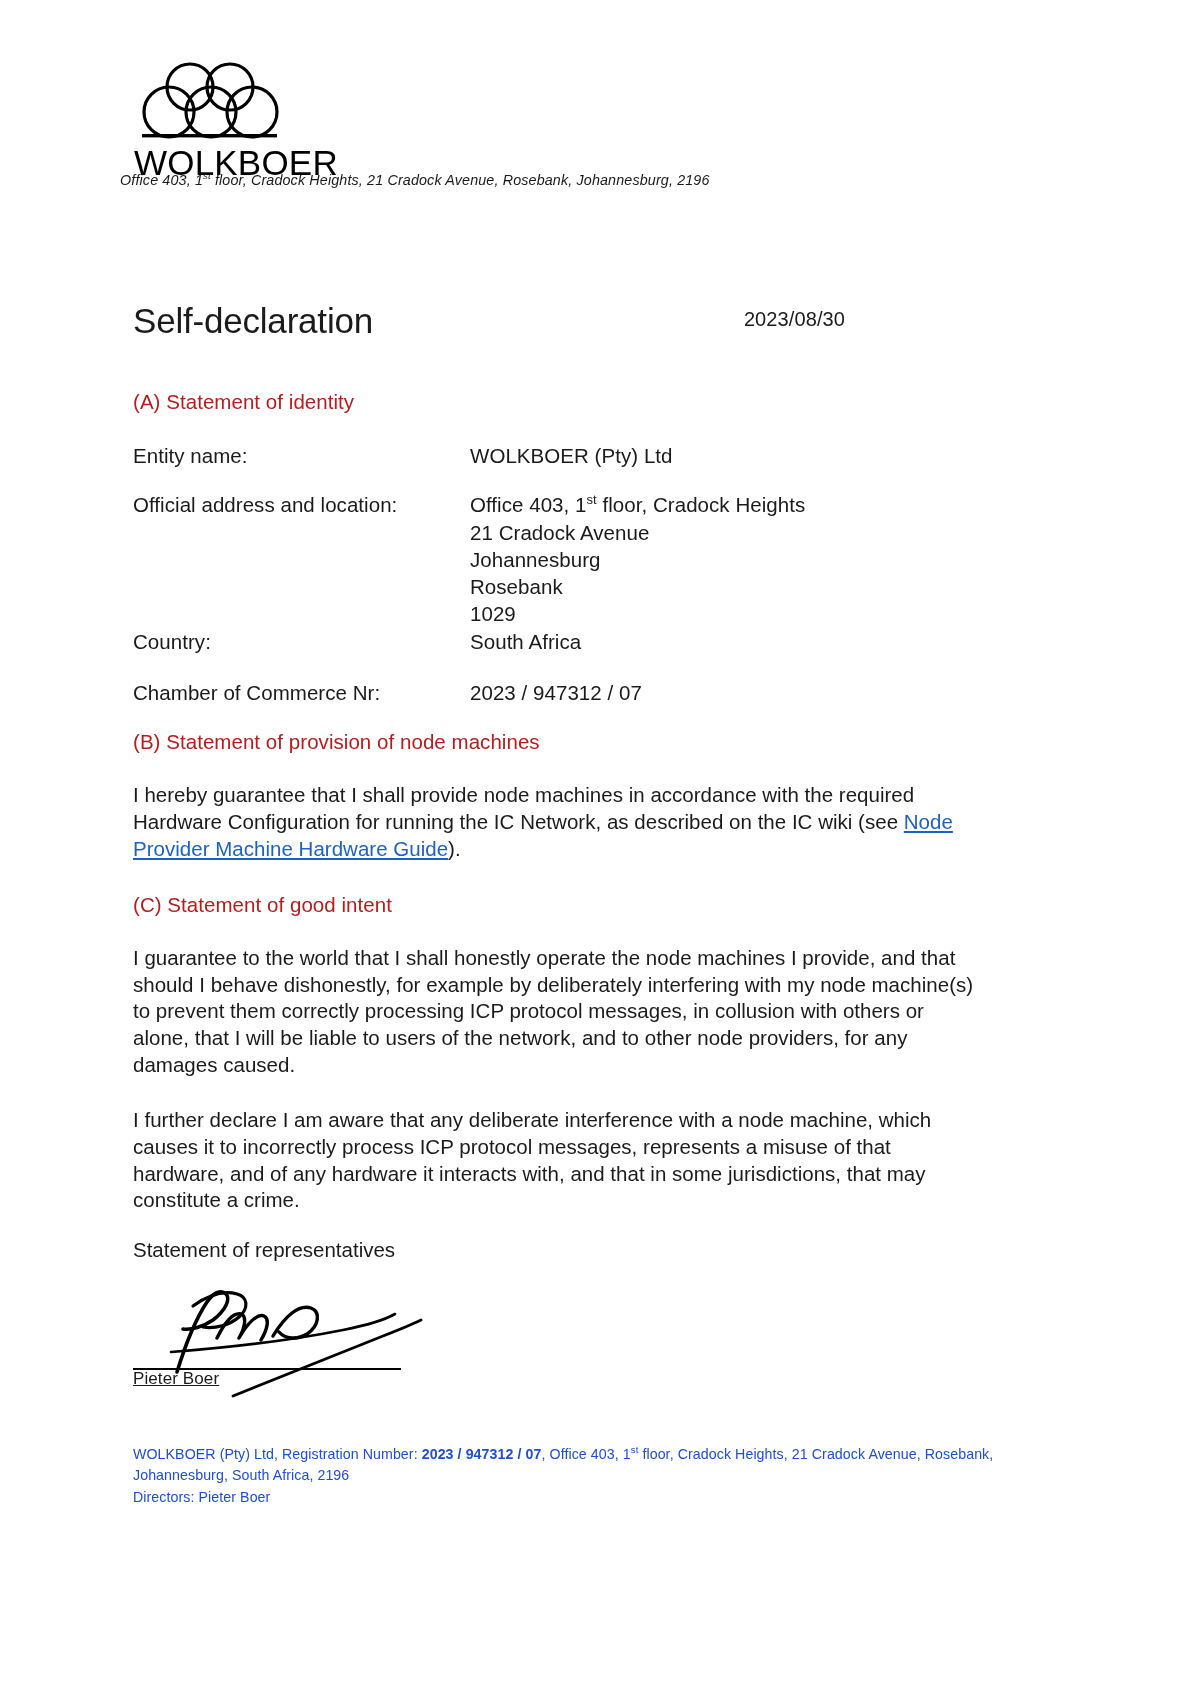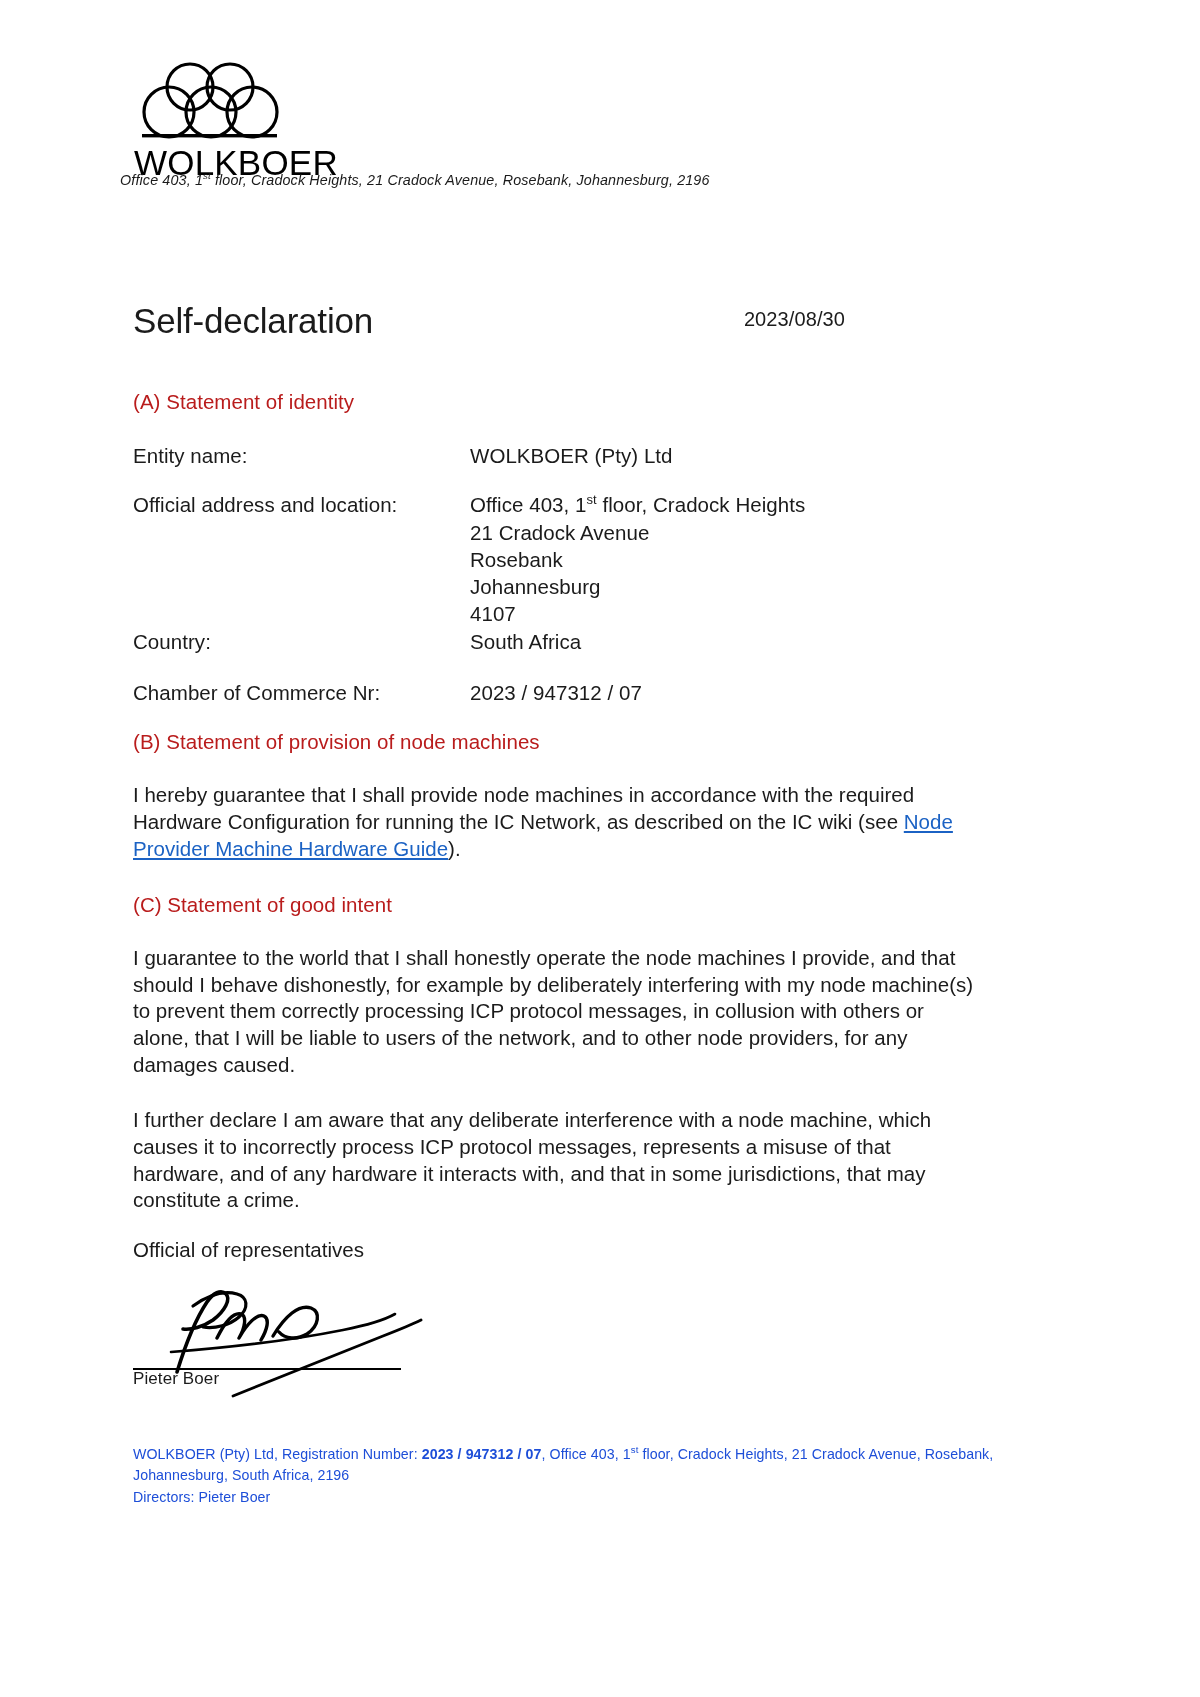--- a/index.html
+++ b/index.html
@@ -162,20 +162,21 @@
     height: 120px;
   }
   .sig-area svg { display: block; }
   .sig-name {
     position: absolute;
     left: 133px;
     top: 1369px;
     font-size: 17px;
     color: #1b1b1b;
     letter-spacing: 0.1px;
+    text-decoration: underline;
   }
 
   
   .footer {
     position: absolute;
     left: 133px;
     top: 1444px;
     width: 880px;
     font-size: 14.2px;
     line-height: 1.5;
@@ -227,23 +228,23 @@
     <div class="field-row">
       <div class="field-label">Entity name:</div>
       <div class="field-value">WOLKBOER (Pty) Ltd</div>
     </div>
 
     <div class="field-row tight">
       <div class="field-label">Official address and location:</div>
       <div class="field-value">
         <span class="addr-line"><span>Office 403, 1</span><sup>st</sup><span> floor, Cradock Heights</span></span>
         <span class="addr-line">21 Cradock Avenue</span>
+        <span class="addr-line">Johannesburg</span>
         <span class="addr-line">Rosebank</span>
-        <span class="addr-line">Johannesburg</span>
-        <span class="addr-line">4107</span>
+        <span class="addr-line">1029</span>
       </div>
     </div>
 
     <div class="field-row country">
       <div class="field-label">Country:</div>
       <div class="field-value">South Africa</div>
     </div>
 
     <div class="field-row">
       <div class="field-label">Chamber of Commerce Nr:</div>
@@ -253,21 +254,21 @@
     <div class="sec-head spaced-top">(B) Statement of provision of node machines</div>
 
     <p class="para"><span>I hereby guarantee that I shall provide node machines in accordance with the required Hardware Configuration for running the IC Network, as described on the IC wiki (see </span><a class="doc-link" href="#">Node Provider Machine Hardware Guide</a><span>).</span></p>
 
     <div class="sec-head">(C) Statement of good intent</div>
 
     <p class="para">I guarantee to the world that I shall honestly operate the node machines I provide, and that should I behave dishonestly, for example by deliberately interfering with my node machine(s) to prevent them correctly processing ICP protocol messages, in collusion with others or alone, that I will be liable to users of the network, and to other node providers, for any damages caused.</p>
     <p class="para">I further declare I am aware that any deliberate interference with a node machine, which causes it to incorrectly process ICP protocol messages, represents a misuse of that hardware, and of any hardware it interacts with, and that in some jurisdictions, that may constitute a crime.</p>
   </div>
 
-  <div class="sig-label">Official of representatives</div>
+  <div class="sig-label">Statement of representatives</div>
 
   <div class="sig-area">
     <svg width="430" height="120" viewBox="0 0 430 120" xmlns="http://www.w3.org/2000/svg">
       <g fill="none" stroke="#000000" stroke-linecap="round" stroke-linejoin="round">
 
         <path d="M44 92 C 52 66, 62 40, 74 22 C 80 13, 88 9, 93 14 C 98 19, 92 31, 80 40 C 70 47, 58 50, 50 49" stroke-width="3.6"></path>
         <path d="M60 26 C 74 16, 90 10, 104 14 C 115 17, 116 28, 106 37 C 97 45, 82 49, 70 47" stroke-width="3.2"></path>
 
         <path d="M84 58 C 92 42, 100 32, 108 34 C 114 36, 112 48, 106 58 C 114 44, 124 33, 131 36 C 137 39, 134 50, 128 60" stroke-width="3.4"></path>
 

